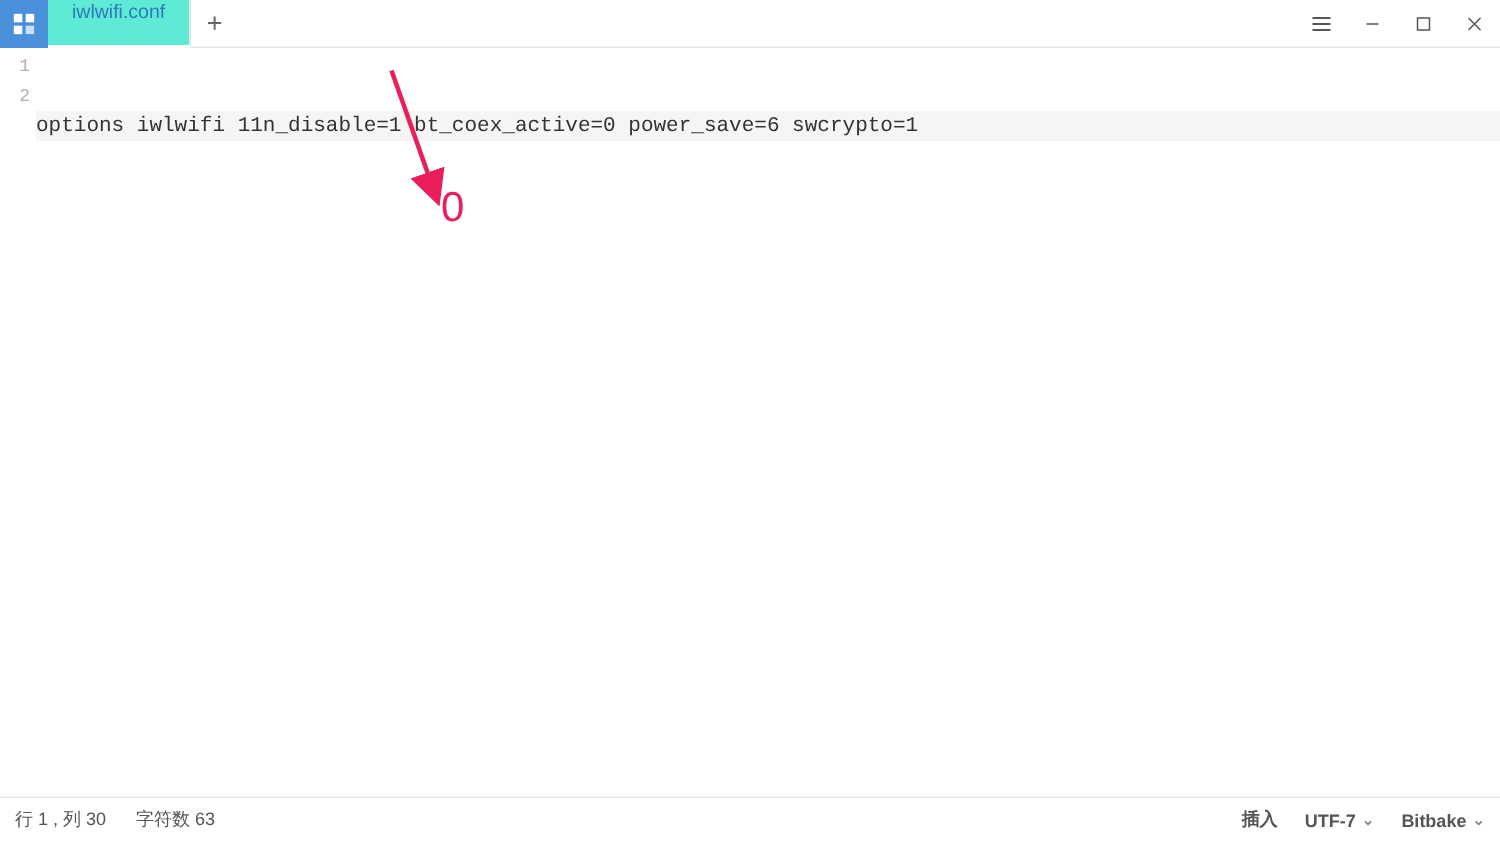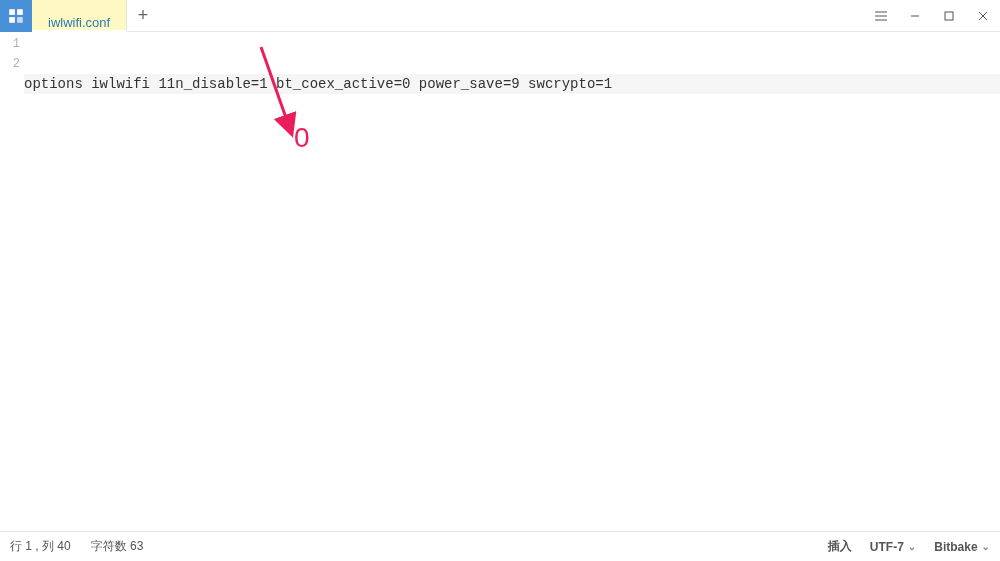--- a/index.html
+++ b/index.html
@@ -28,26 +28,26 @@
       display: flex;
       align-items: center;
       justify-content: center;
       color: #fff;
       font-weight: bold;
       font-size: 14px;
     }
     .app-icon svg { width: 18px; height: 18px; }
     .tab {
       display: flex;
-      align-items: flex-end;
+      align-items: flex-start;
       padding: 0 16px;
       border-right: 1px solid #e5e5e5;
       font-size: 13px;
       color: #2b7bb9;
-      background: #fef9c3;
+      background: #5eead4;
       border-bottom: 2px solid #fff;
       margin-bottom: -1px;
       cursor: pointer;
     }
     .new-tab {
       display: flex;
       align-items: center;
       justify-content: center;
       width: 32px;
       color: #666;
@@ -188,39 +188,39 @@
     </div>
   </div>
 </div>
 
 <div class="editor">
   <div class="gutter">
     <div class="lineno">1</div>
     <div class="lineno">2</div>
   </div>
   <div class="code">
-    <div class="line active">options iwlwifi 11n_disable=1 bt_coex_active=0 power_save=9 swcrypto=1</div>
+    <div class="line active">options iwlwifi 11n_disable=1 bt_coex_active=0 power_save=6 swcrypto=1</div>
     <div class="line"></div>
   </div>
 </div>
 
 <div class="annot">
   <svg width="60" height="100" viewBox="0 0 60 100">
     <defs>
       <marker id="ah" markerWidth="8" markerHeight="8" refX="6" refY="4" orient="auto">
         <path d="M0,0 L8,4 L0,8 Z" fill="#e91e5a"></path>
       </marker>
     </defs>
     <line x1="5" y1="5" x2="35" y2="90" stroke="#e91e5a" stroke-width="3" marker-end="url(#ah)"></line>
   </svg>
 </div>
 <div class="annot-text">0</div>
 
 <div class="statusbar">
-  <span>行 1 , 列 40</span>
+  <span>行 1 , 列 30</span>
   <span>字符数 63</span>
   <div class="right">
     <span class="status-item">
       <span>插入</span>
     </span>
     <span class="status-item">
       <span>UTF-7</span>
       <span class="chev-down">⌄</span>
     </span>
     <span class="status-item">

